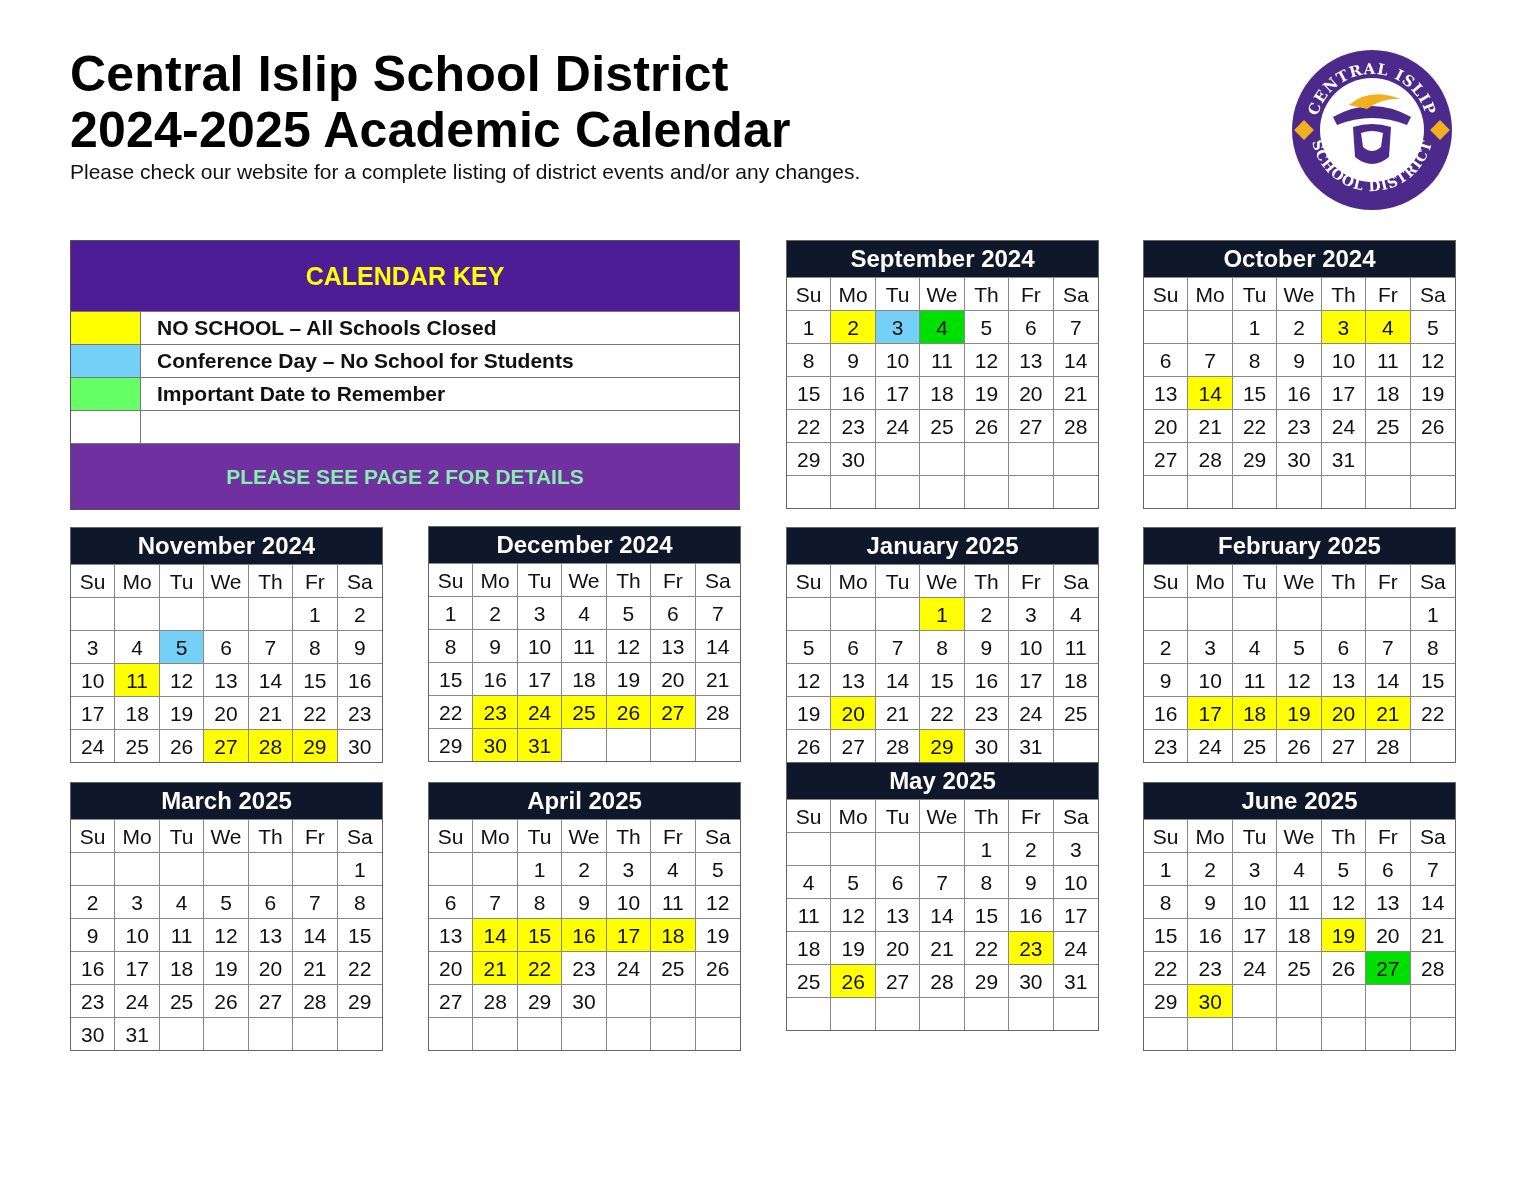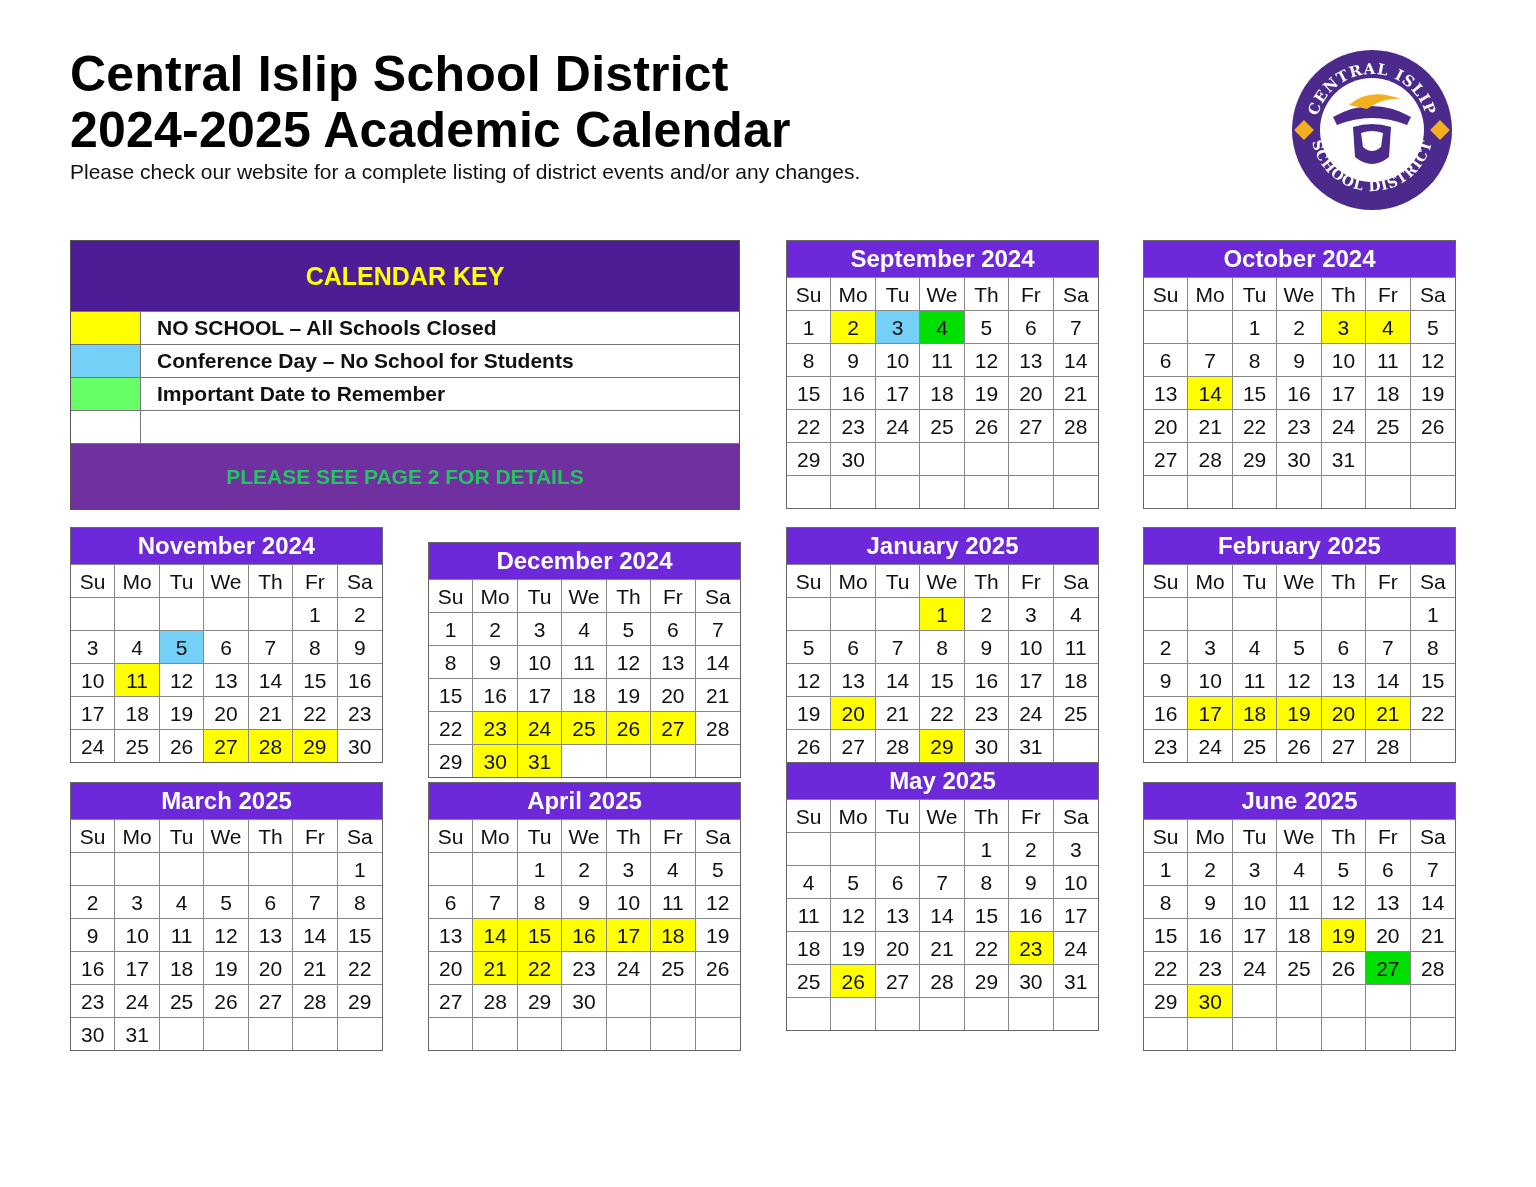--- a/index.html
+++ b/index.html
@@ -6,24 +6,24 @@
   body { width: 1536px; height: 1187px; position: relative; overflow: hidden; font-family: "Liberation Sans", sans-serif; color: #111; }
   .title { position: absolute; left: 70px; top: 46px; font-weight: bold; font-size: 50px; line-height: 56px; color: #000; letter-spacing: 0.2px; }
   .subtitle { position: absolute; left: 70px; top: 160px; font-size: 21px; color: #111; }
   .logo { position: absolute; left: 1289px; top: 47px; width: 166px; height: 166px; }
 
   .key { position: absolute; left: 70px; top: 240px; width: 670px; border: 1px solid #555; box-sizing: border-box; }
   .key-head { background: #4c1d95; color: #ffff00; font-weight: bold; font-size: 25px; text-align: center; height: 70px; line-height: 70px; }
   .key-row { display: flex; height: 33px; border-top: 1px solid #777; box-sizing: border-box; }
   .key-swatch { width: 69px; border-right: 1px solid #777; }
   .key-label { flex: 1; font-weight: bold; font-size: 21px; line-height: 32px; padding-left: 16px; }
-  .key-foot { background: #7030a0; color: #22c55e; font-weight: bold; font-size: 21px; text-align: center; height: 65px; line-height: 65px; border-top: 1px solid #777; }
+  .key-foot { background: #7030a0; color: #86efac; font-weight: bold; font-size: 21px; text-align: center; height: 65px; line-height: 65px; border-top: 1px solid #777; }
 
   .month { position: absolute; width: 313px; border: 1px solid #666; box-sizing: border-box; }
-  .m-head { background: #6d28d9; color: #fff; font-weight: bold; font-size: 24px; text-align: center; height: 36px; line-height: 36px; }
+  .m-head { background: #0f172a; color: #fff; font-weight: bold; font-size: 24px; text-align: center; height: 36px; line-height: 36px; }
   .m-grid { display: grid; grid-template-columns: repeat(7, 1fr); }
   .cell { height: 33px; line-height: 33px; text-align: center; font-size: 21px; border-right: 1px solid #888; border-top: 1px solid #888; box-sizing: border-box; color: #111; }
   .cell:nth-child(7n) { border-right: none; }
   .cell.y { background: #ffff00; }
   .cell.b { background: #75d0f7; }
   .cell.g { background: #00e000; }
 </style>
 </head>
 <body>
 
@@ -221,21 +221,21 @@
         <div class="cell">23</div>
         <div class="cell">24</div>
         <div class="cell">25</div>
         <div class="cell">26</div>
         <div class="cell y">27</div>
         <div class="cell y">28</div>
         <div class="cell y">29</div>
         <div class="cell">30</div>
       </div>
     </div>
-    <div class="month" style="left: 428px; top: 542px;">
+    <div class="month" style="left: 428px; top: 526px;">
       <div class="m-head">December 2024</div>
       <div class="m-grid">
         <div class="cell">Su</div>
         <div class="cell">Mo</div>
         <div class="cell">Tu</div>
         <div class="cell">We</div>
         <div class="cell">Th</div>
         <div class="cell">Fr</div>
         <div class="cell">Sa</div>
         <div class="cell">1</div>

